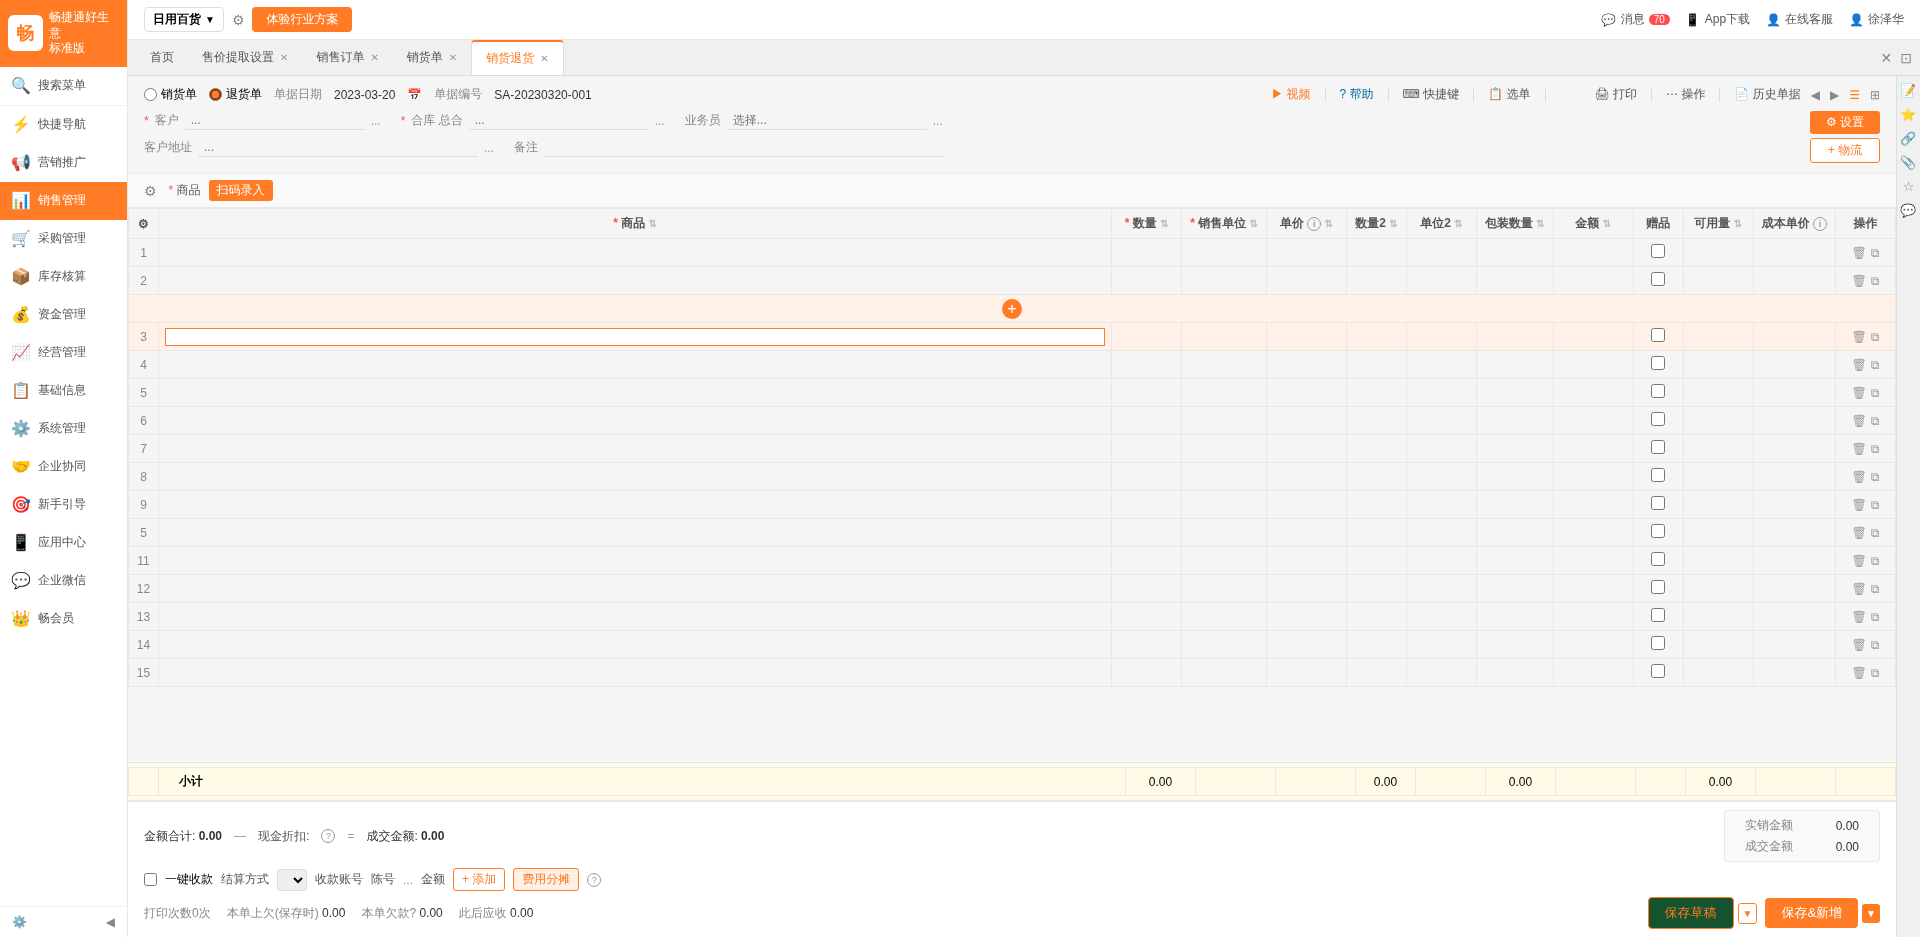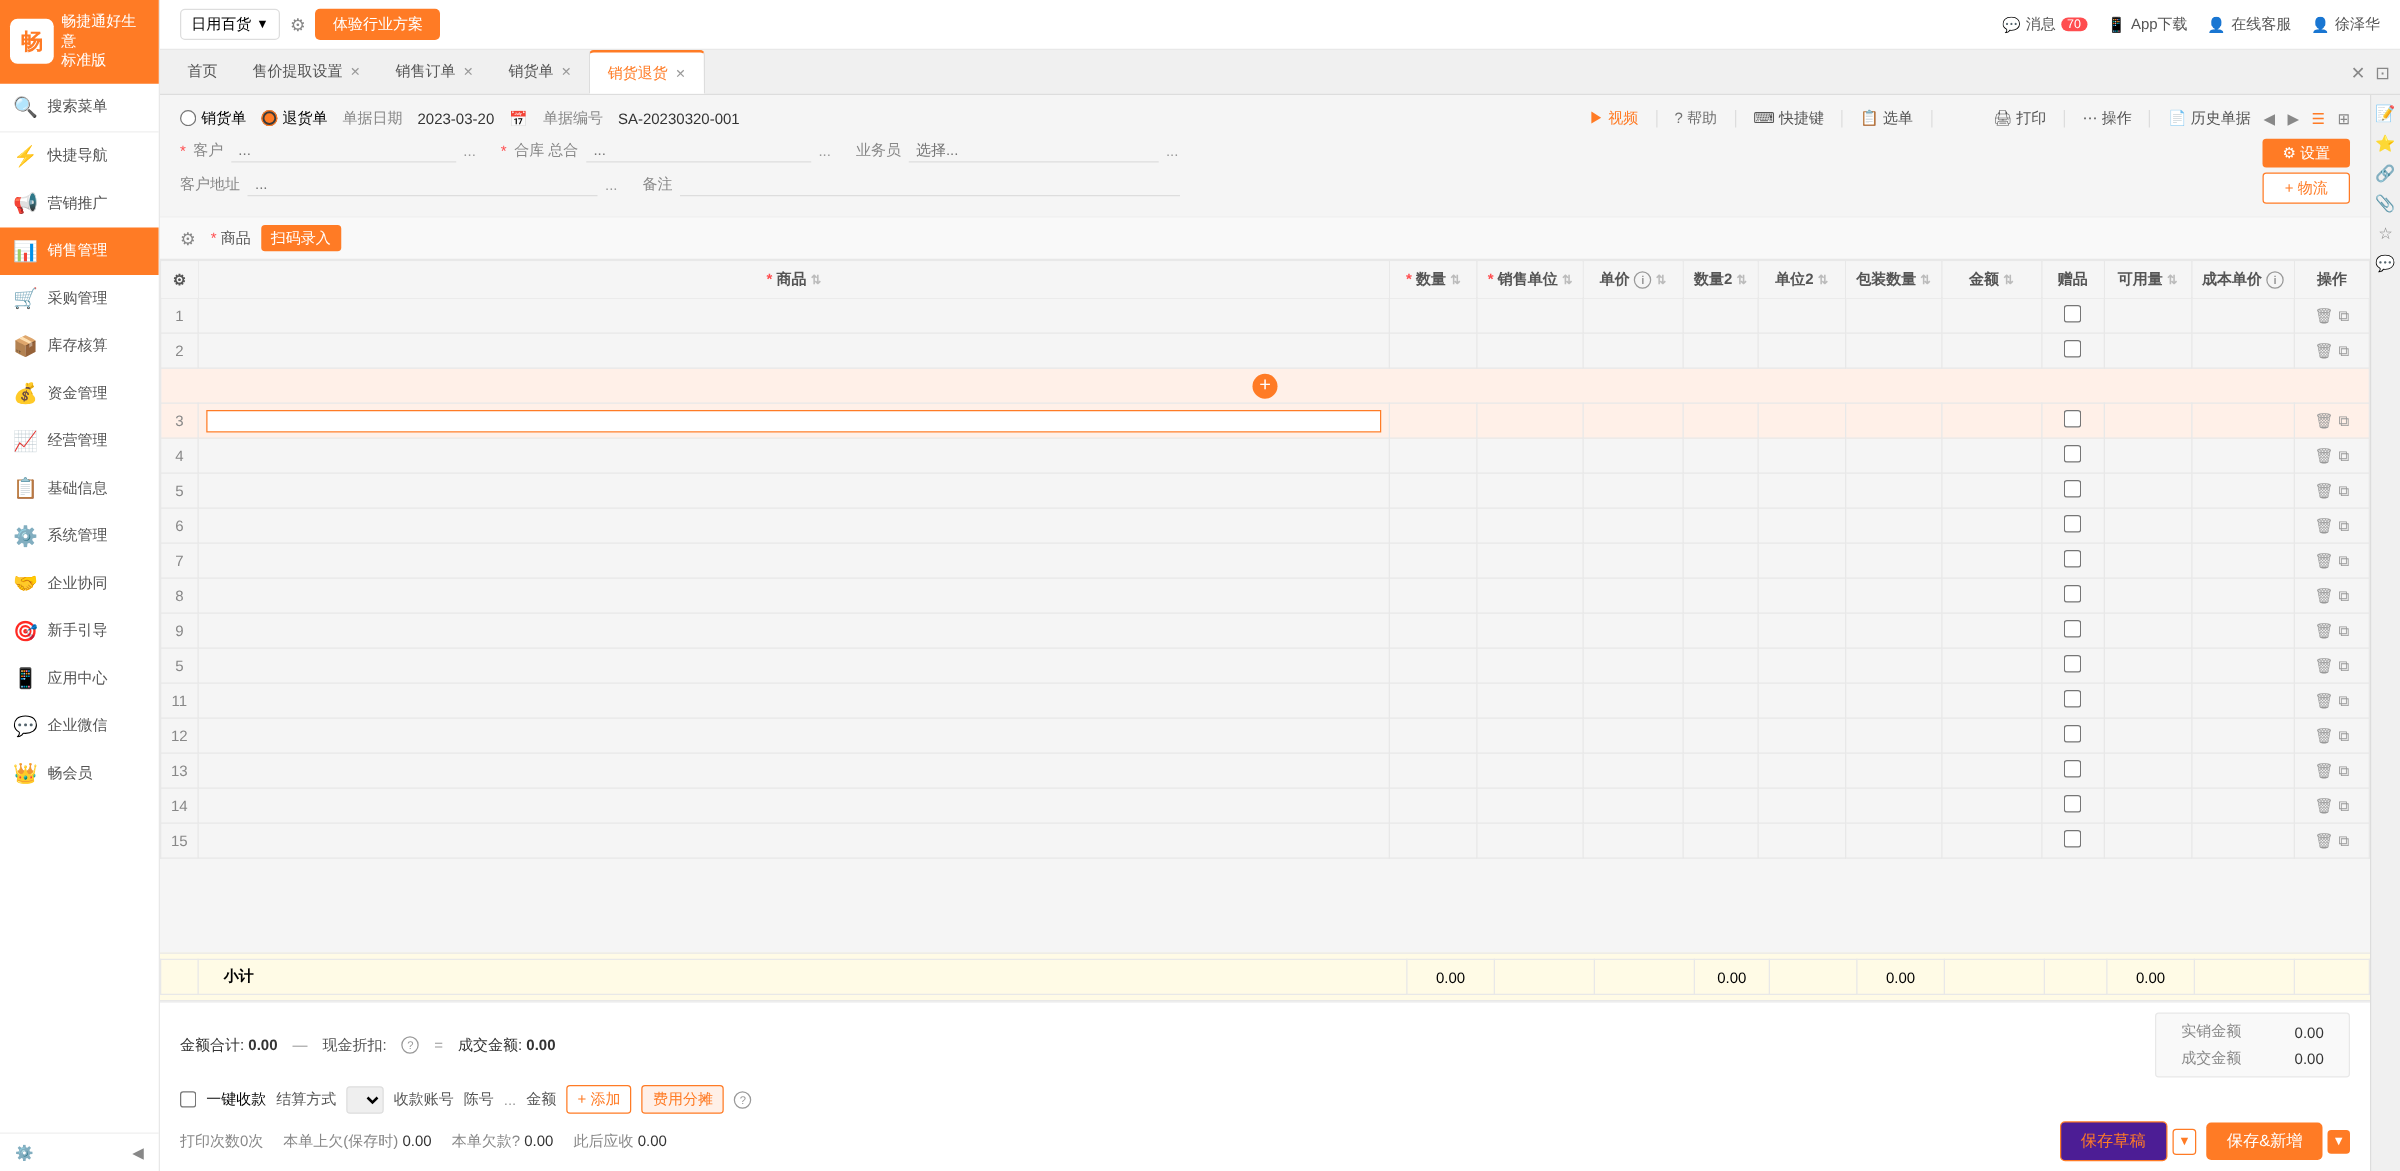--- a/index.html
+++ b/index.html
@@ -17,21 +17,21 @@
     .nav-item .nav-icon { width: 18px; height: 18px; display: flex; align-items: center; justify-content: center; font-size: 16px; }
     .nav-item .nav-label { font-size: 12px; }
     .sidebar-bottom { border-top: 1px solid #f0f0f0; padding: 8px 12px; display: flex; align-items: center; justify-content: space-between; }
 
     
     .main { flex: 1; display: flex; flex-direction: column; overflow: hidden; }
 
     
     .topbar { background: #fff; height: 40px; display: flex; align-items: center; justify-content: space-between; padding: 0 16px; border-bottom: 1px solid #e8e8e8; flex-shrink: 0; }
     .topbar-left { display: flex; align-items: center; gap: 8px; }
-    .topbar-select { display: flex; align-items: center; gap: 4px; border: 1px solid #ddd; border-radius: 4px; padding: 3px 8px; cursor: pointer; }
+    .topbar-select { display: flex; align-items: center; gap: 4px; border: 1px solid #ddd; border-radius: 4px; padding: 3px 8px; cursor: pointer; font-weight: bold; }
     .topbar-gear { color: #888; cursor: pointer; font-size: 14px; }
     .topbar-btn { background: #ff7b25; color: #fff; border: none; border-radius: 4px; padding: 4px 14px; cursor: pointer; font-size: 12px; }
     .topbar-right { display: flex; align-items: center; gap: 16px; color: #555; }
     .topbar-right-item { display: flex; align-items: center; gap: 4px; cursor: pointer; }
     .badge { background: #ff4d4f; color: #fff; border-radius: 10px; padding: 0 5px; font-size: 10px; min-width: 16px; text-align: center; }
 
     
     .tabs { display: flex; align-items: center; background: #f0f0f0; border-bottom: 1px solid #ddd; flex-shrink: 0; padding: 0 8px; }
     .tab { display: flex; align-items: center; gap: 4px; padding: 8px 14px; cursor: pointer; border-radius: 4px 4px 0 0; font-size: 13px; color: #555; position: relative; white-space: nowrap; text-align: right; }
     .tab.active { background: #fff; color: #ff7b25; border-top: 2px solid #ff7b25; border-left: 1px solid #ddd; border-right: 1px solid #ddd; }
@@ -69,21 +69,21 @@
     .col-pkg { width: 70px; }
     .col-amount { width: 80px; margin-top: 22px; }
     .col-gift { width: 50px; }
     .col-avail { width: 70px; }
     .col-cost { width: 80px; }
     .sort-icon { color: #bbb; font-size: 10px; cursor: pointer; }
 
     
     .footer { background: #fff; border-top: 1px solid #e8e8e8; padding: 8px 16px; flex-shrink: 0; }
     .btn-primary { background: #ff7b25; color: #fff; border: none; border-radius: 4px; padding: 6px 16px; cursor: pointer; font-size: 13px; }
-    .btn-outline { background: #4c1d95; color: #ff7b25; border: 1px solid #ff7b25; border-radius: 4px; padding: 6px 16px; cursor: pointer; font-size: 13px; }
+    .btn-outline { background: #14532d; color: #ff7b25; border: 1px solid #ff7b25; border-radius: 4px; padding: 6px 16px; cursor: pointer; font-size: 13px; }
     .checkbox-input { width: 14px; height: 14px; }
     .content-wrapper { flex: 1; display: flex; flex-direction: column; overflow: hidden; position: relative; }
 
     .divider-line { display: inline-block; width: 1px; height: 14px; background: #ddd; margin: 0 4px; vertical-align: middle; }
     .info-icon { display: inline-flex; align-items: center; justify-content: center; width: 14px; height: 14px; border-radius: 50%; border: 1px solid #999; color: #999; font-size: 9px; cursor: pointer; }
 
     
     .right-side-panel { width: 24px; background: #f0f0f0; display: flex; flex-direction: column; align-items: center; padding: 4px 0; gap: 4px; border-left: 1px solid #ddd; }
     .right-panel-icon { width: 20px; height: 20px; display: flex; align-items: center; justify-content: center; color: #888; cursor: pointer; font-size: 13px; }
 
@@ -248,21 +248,21 @@
           </div>
           <span style="color:#888;">单据日期</span>
           <span style="color:#333;">2023-03-20</span>
           <span style="cursor:pointer;color:#888;">📅</span>
           <span style="color:#888;">单据编号</span>
           <span style="color:#333;">SA-20230320-001</span>
 
           <div style="margin-left:auto;display:flex;align-items:center;gap:10px;">
             <span style="color:#ff7b25;cursor:pointer;">▶ 视频</span>
             <span class="divider-line"></span>
-            <span style="color:#737373;cursor:pointer;">? 帮助</span>
+            <span style="color:#0369a1;cursor:pointer;">? 帮助</span>
             <span class="divider-line"></span>
             <span style="cursor:pointer;color:#555;">⌨ 快捷键</span>
             <span class="divider-line"></span>
             <span style="cursor:pointer;color:#555;">📋 选单</span>
             <span class="divider-line"></span>
             <span style="cursor:pointer;color:#555;margin-left:35px;">🖨 打印</span>
             <span class="divider-line"></span>
             <span style="cursor:pointer;color:#555;">⋯ 操作</span>
             <span class="divider-line"></span>
             <span style="cursor:pointer;color:#555;">📄 历史单据</span>

